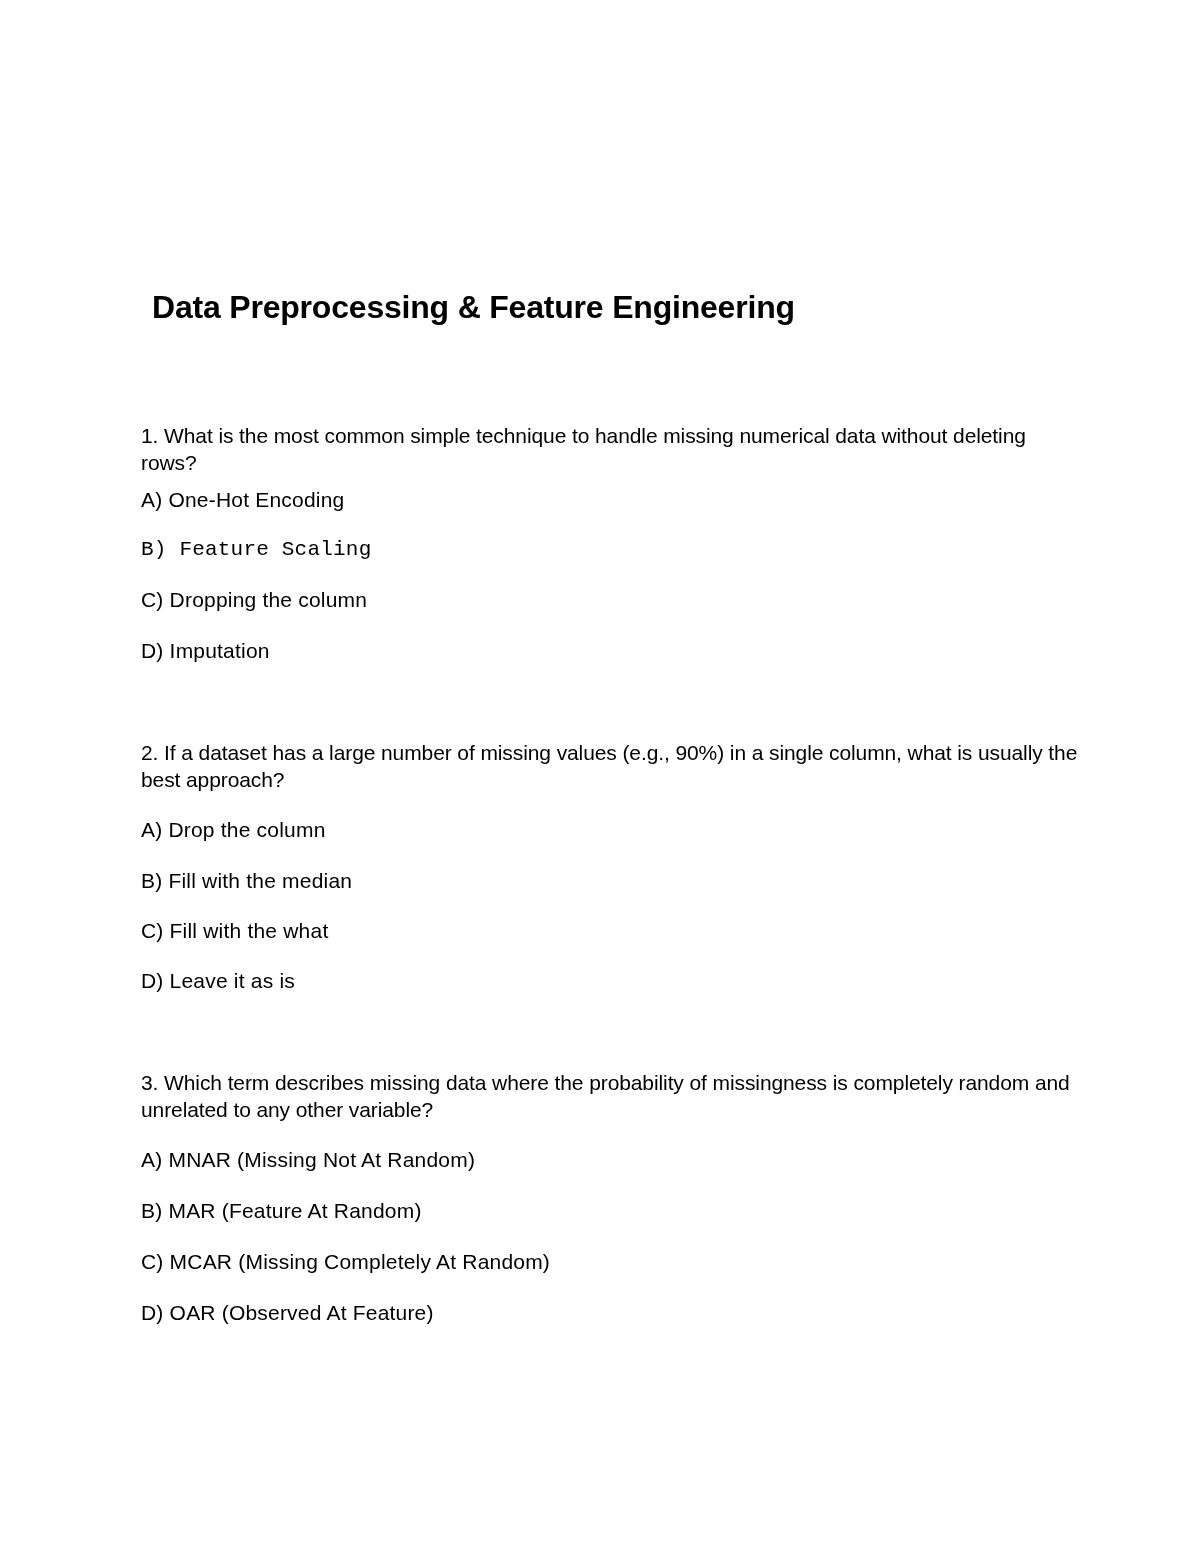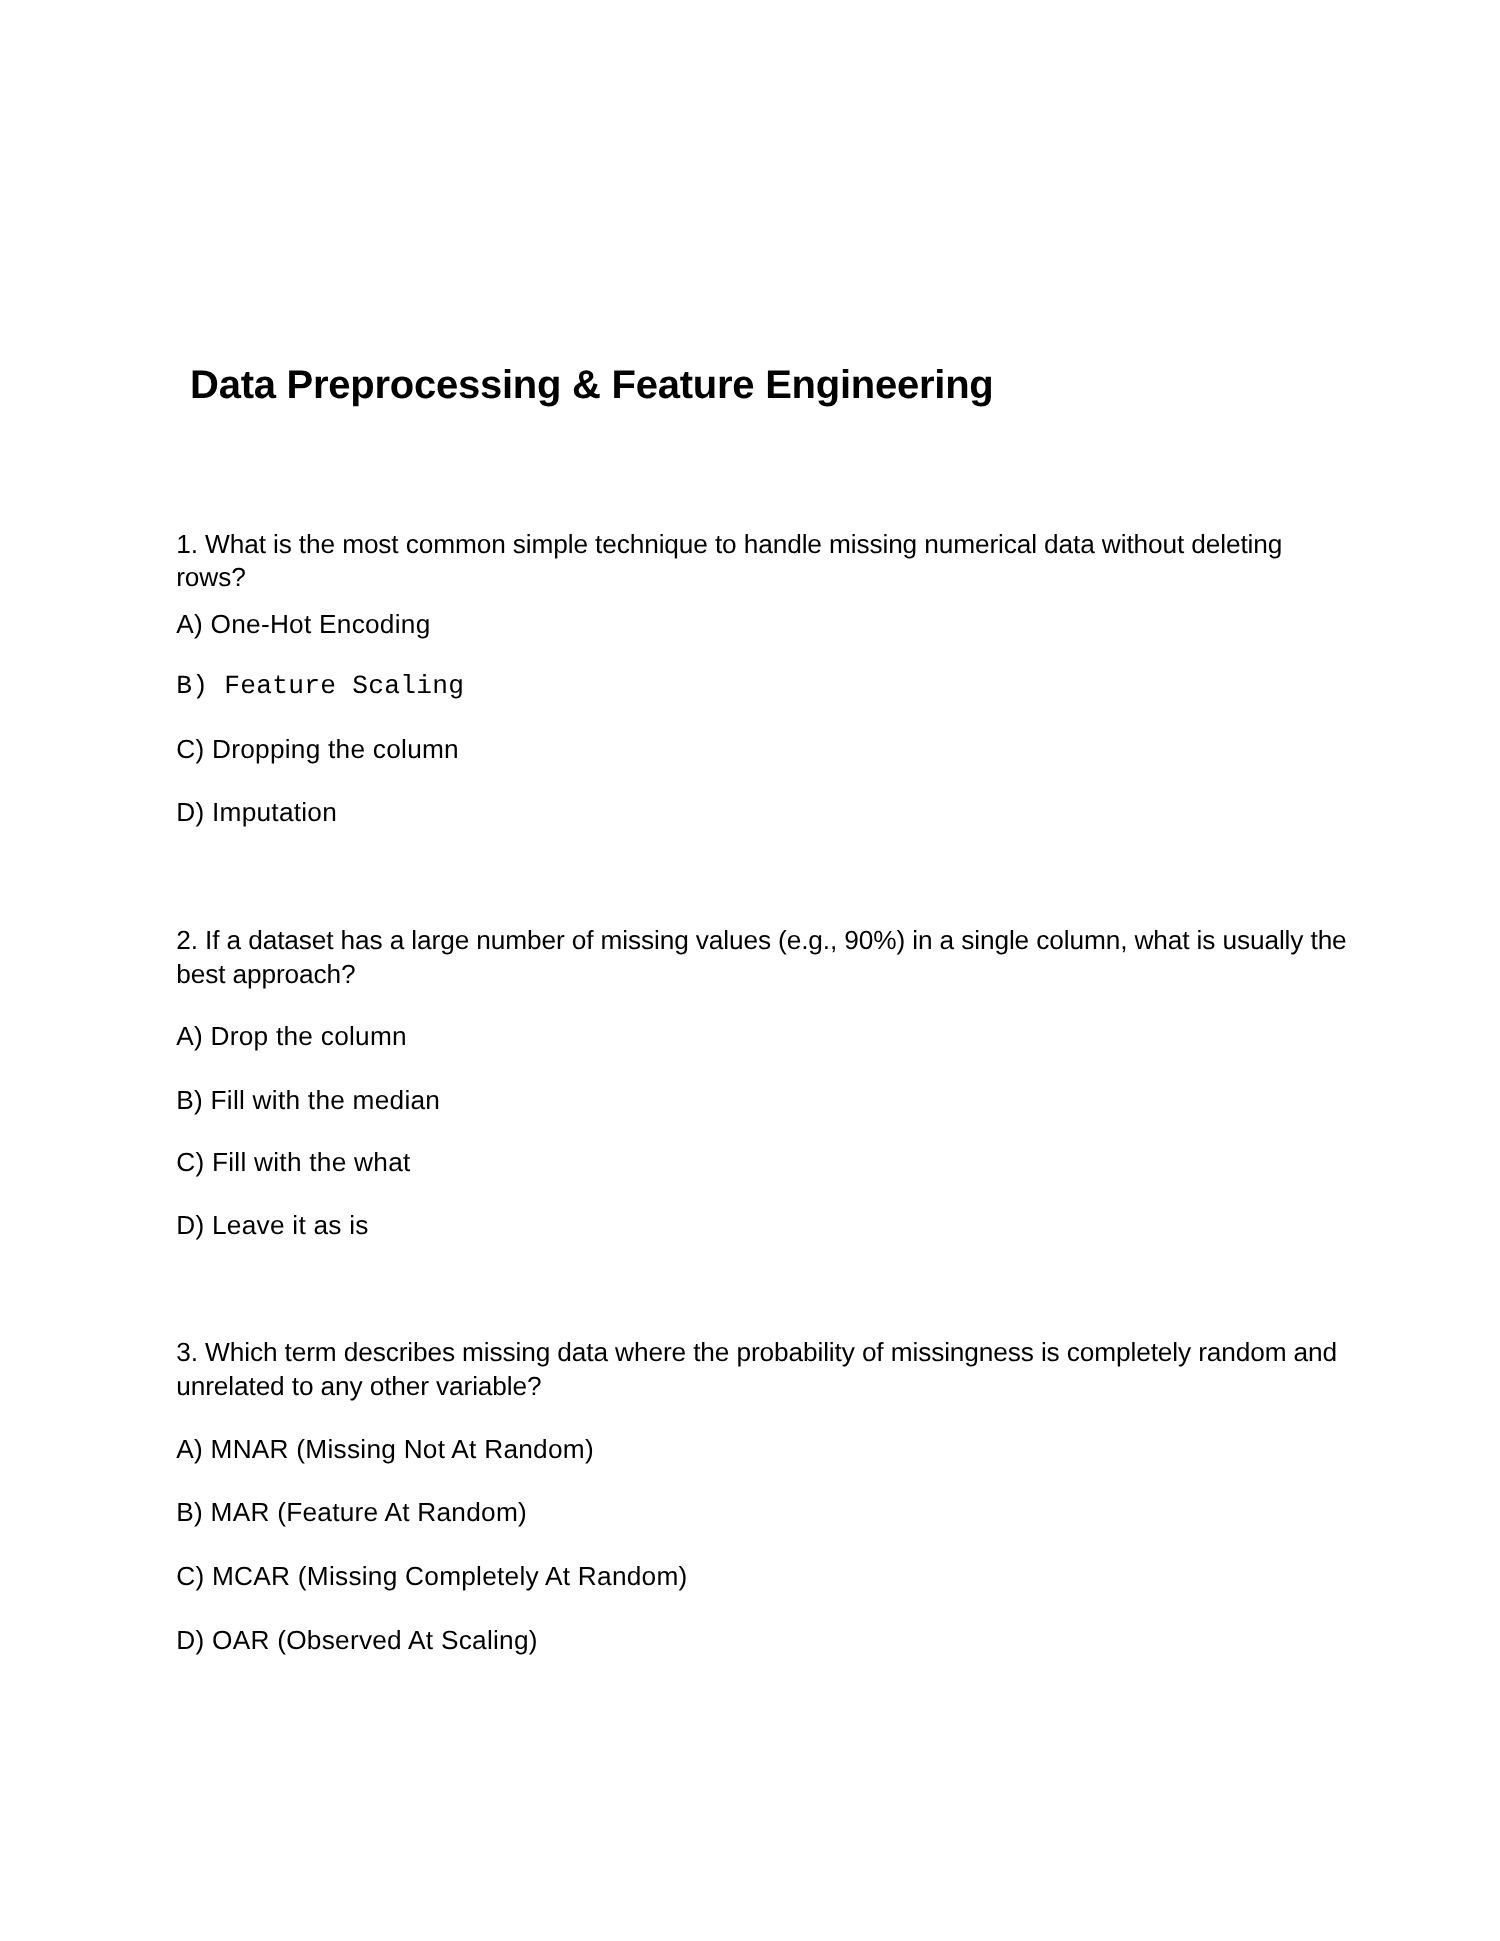--- a/index.html
+++ b/index.html
@@ -84,16 +84,16 @@
     <p class="option" style="top:854px;">B) Fill with the median</p>
     <p class="option" style="top:904px;">C) Fill with the what</p>
     <p class="option" style="top:954px;text-align:right;">D) Leave it as is</p>
   </div>
 
   <div>
     <p class="question-text" style="top:1056px;">3. Which term describes missing data where the probability of missingness is completely random and unrelated to any other variable?</p>
     <p class="option" style="top:1133px;">A) MNAR (Missing Not At Random)</p>
     <p class="option" style="top:1184px;">B) MAR (Feature At Random)</p>
     <p class="option" style="top:1235px;">C) MCAR (Missing Completely At Random)</p>
-    <p class="option" style="top:1286px;">D) OAR (Observed At Scaling)</p>
+    <p class="option" style="top:1286px;">D) OAR (Observed At Feature)</p>
   </div>
 
 </div>
 
 </body></html>

